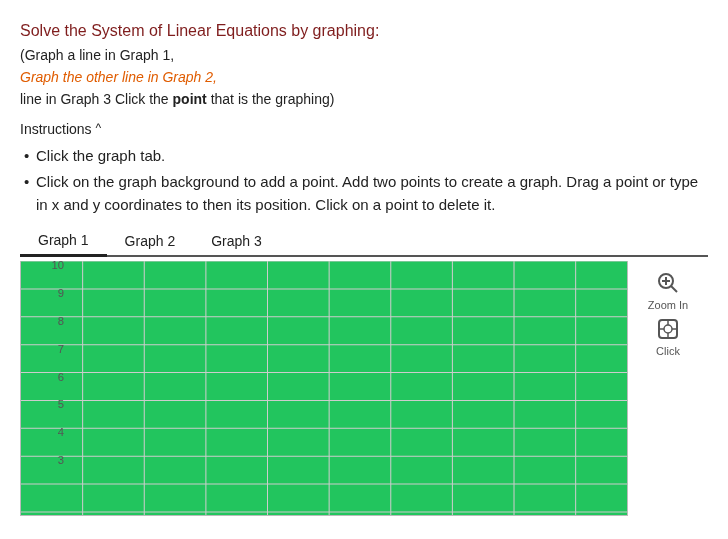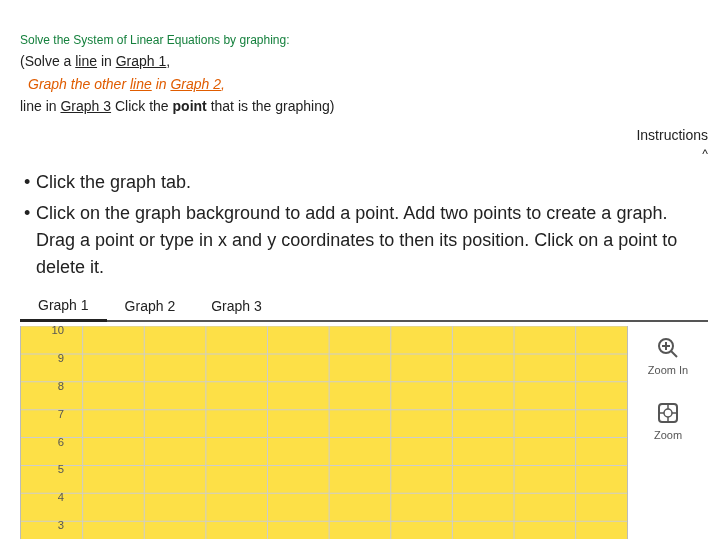--- a/index.html
+++ b/index.html
@@ -13,47 +13,46 @@
       overflow: hidden;
     }
     .page {
       padding: 18px 20px 10px 20px;
     }
     .problem-text {
       font-size: 14px;
       line-height: 1.6;
       margin-bottom: 10px;
     }
-    .problem-text .line1 { font-size: 12px; color: #15803d; margin-top: 13px; }
+    .problem-text .line1 { font-size: 16px; color: #7f1d1d; }
     .problem-text .line2 { font-size: 14px; color: #222; }
-    .problem-text .line3 { font-size: 14px; color: #e05c00; font-style: italic; margin-left: 8px; }
+    .problem-text .line3 { font-size: 14px; color: #e05c00; font-style: italic; }
     .problem-text .line4 { font-size: 14px; color: #222; }
-    .underline { text-decoration: underline; }
+    .underline { }
     .bold-underline { font-weight: bold; }
 
     .instructions-toggle {
       font-size: 14px;
       color: #222;
       margin-bottom: 8px;
       cursor: pointer;
       display: flex;
-      align-items: flex-end;
+      align-items: flex-start;
       gap: 4px;
       user-select: none;
-      flex-direction: column;
     }
     .instructions-toggle .caret { font-size: 12px; }
 
     .instructions-list {
       margin: 0 0 12px 0;
       padding: 0;
       list-style: none;
     }
     .instructions-list li {
-      font-size: 18px;
+      font-size: 15px;
       color: #222;
       padding-left: 16px;
       position: relative;
       line-height: 1.5;
       margin-bottom: 4px;
     }
     .instructions-list li::before {
       content: "•";
       position: absolute;
       left: 4px;
@@ -84,39 +83,39 @@
 
     .graph-area {
       display: flex;
       flex-direction: row;
       margin-top: 4px;
       gap: 0;
     }
 
     .graph-container {
       flex: 1;
-      background: #fde047;
+      background: #22c55e;
       border: 1px solid #bbb;
       border-top: none;
       position: relative;
       height: 255px;
       overflow: hidden;
     }
 
     .graph-grid {
       width: 100%;
       height: 100%;
     }
 
     .graph-controls {
       display: flex;
       flex-direction: column;
       align-items: center;
       padding: 8px 10px;
-      gap: 23px;
+      gap: 4px;
       min-width: 80px;
     }
     .control-btn {
       display: flex;
       flex-direction: column;
       align-items: center;
       cursor: pointer;
       gap: 2px;
     }
     .control-icon {
@@ -141,21 +140,21 @@
 </head>
 <body>
 
 <div class="page">
 
   <div class="problem-text">
     <div class="line1">
       <span>Solve the System of Linear Equations by graphing:</span>
     </div>
     <div class="line2">
-      <span>(Solve a </span><span class="underline">line</span><span> in </span><span class="underline">Graph 1</span><span>,</span>
+      <span>(Graph a </span><span class="underline">line</span><span> in </span><span class="underline">Graph 1</span><span>,</span>
     </div>
     <div class="line3">
       <span>Graph the other </span><span class="underline">line</span><span> in </span><span class="underline">Graph 2</span><span>,</span>
     </div>
     <div class="line4">
       <span>line in </span><span class="underline">Graph 3</span><span> Click the </span><span class="bold-underline">point</span><span> that is the graphing)</span>
     </div>
   </div>
 
   <div class="instructions-toggle">
@@ -237,18 +236,18 @@
         <div class="control-icon">
           <svg width="22" height="22" viewBox="0 0 22 22">
             <rect x="2" y="2" width="18" height="18" rx="3" stroke="#555" stroke-width="2" fill="none"></rect>
             <circle cx="11" cy="11" r="4" stroke="#555" stroke-width="1.5" fill="none"></circle>
             <line x1="11" y1="7" x2="11" y2="2" stroke="#555" stroke-width="1.5"></line>
             <line x1="11" y1="20" x2="11" y2="15" stroke="#555" stroke-width="1.5"></line>
             <line x1="7" y1="11" x2="2" y2="11" stroke="#555" stroke-width="1.5"></line>
             <line x1="20" y1="11" x2="15" y2="11" stroke="#555" stroke-width="1.5"></line>
           </svg>
         </div>
-        <span class="control-label">Zoom</span>
+        <span class="control-label">Click</span>
       </div>
     </div>
   </div>
 
 </div>
 
 </body></html>

